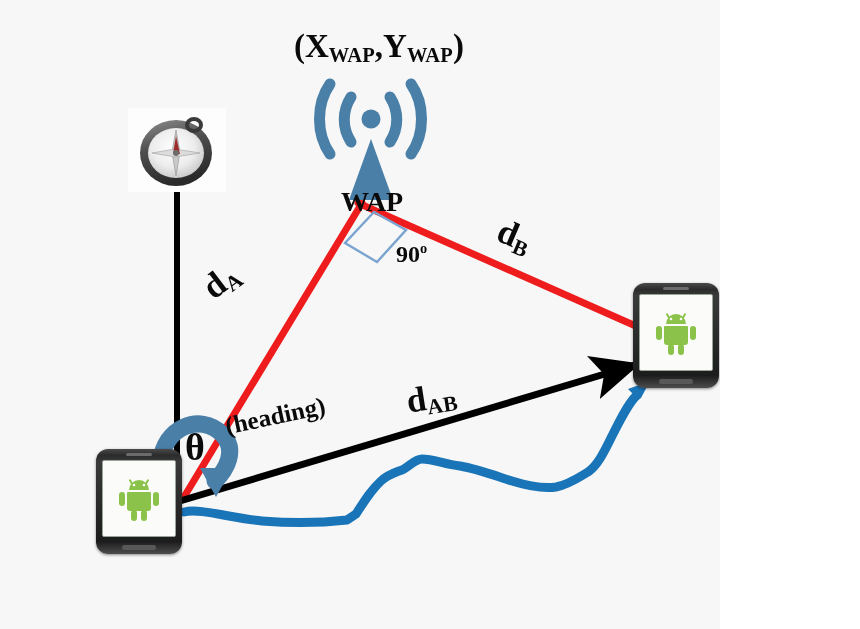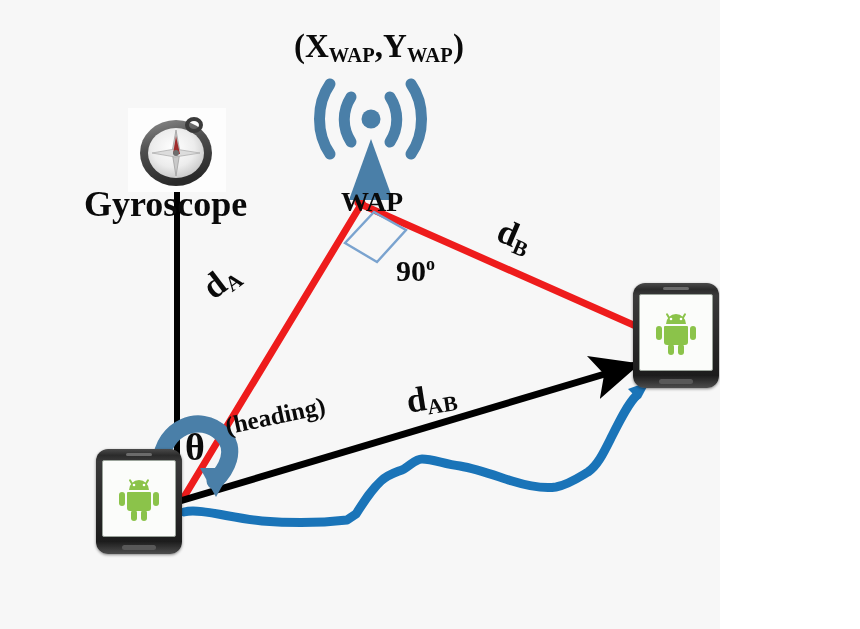--- a/index.html
+++ b/index.html
@@ -39,21 +39,21 @@
   }
   .sup {
     font-size: 0.60em;
     vertical-align: super;
   }
 
   
   #wap-coord-label { left: 294px; top: 30px; font-size: 33px; }
   #gyroscope-label { left: 84px; top: 186px; font-size: 36px; }
   #wap-label       { left: 341px; top: 188px; font-size: 28px; }
-  #angle90-label   { left: 396px; top: 255px; font-size: 30px; }
+  #angle90-label   { left: 396px; top: 241px; font-size: 24px; }
   #da-label  { left: 196px; top: 277px; font-size: 35px; transform: rotate(-37deg); transform-origin: left top; }
   #db-label  { left: 506px; top: 213px; font-size: 35px; transform: rotate(23deg); transform-origin: left top; }
   #dab-label { left: 404px; top: 384px; font-size: 35px; transform: rotate(-9deg); transform-origin: left top; }
   #theta-label   { left: 185px; top: 428px; font-size: 38px; }
   #heading-label { left: 223px; top: 414px; font-size: 25px; transform: rotate(-12deg); transform-origin: left top; }
   #loc-a-label { left: 30px;  top: 547px; font-size: 37px; }
   #loc-b-label { left: 578px; top: 382px; font-size: 37px; }
 
   
   .phone {
@@ -220,21 +220,20 @@
         </g>
         <circle cx="19" cy="9" r="1.3" fill="#ffffff"></circle>
         <circle cx="29" cy="9" r="1.3" fill="#ffffff"></circle>
       </svg>
     </div>
     <div class="homebar"></div>
   </div>
 
   <div class="lbl" id="wap-coord-label"><span>(X</span><span class="sub">WAP</span><span>,Y</span><span class="sub">WAP</span><span>)</span></div>
 
-  <div class="lbl" id="gyroscope-label">Gyroscope</div>
 
   <div class="lbl" id="wap-label">WAP</div>
 
   <div class="lbl" id="angle90-label"><span>90</span><span class="sup">o</span></div>
 
   <div class="lbl" id="da-label"><span>d</span><span class="sub">A</span></div>
 
   <div class="lbl" id="db-label"><span>d</span><span class="sub">B</span></div>
 
   <div class="lbl" id="dab-label"><span>d</span><span class="sub">AB</span></div>

